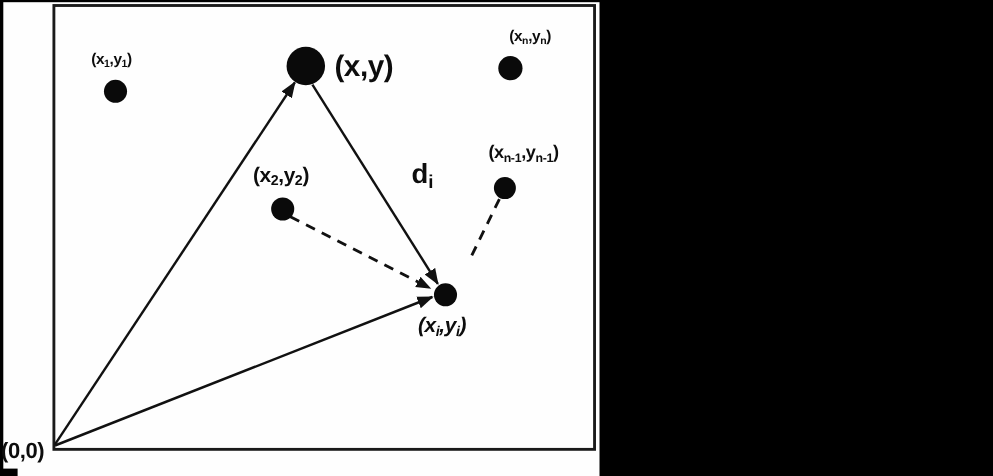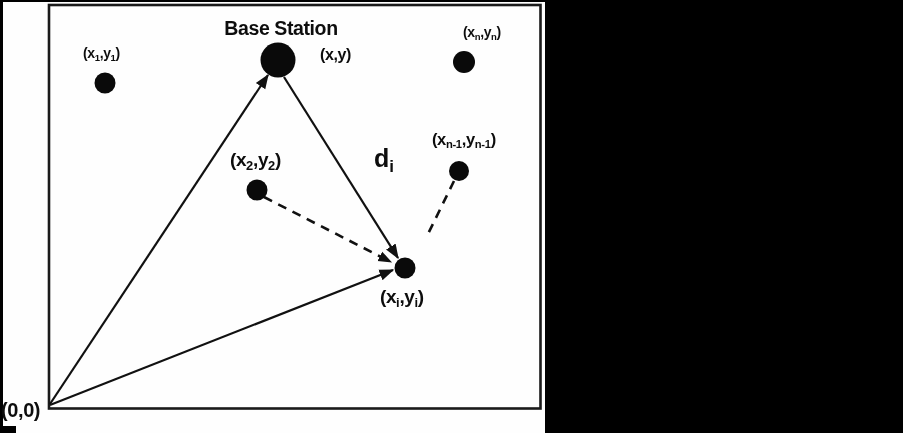--- a/index.html
+++ b/index.html
@@ -4,27 +4,27 @@
 <style>
   html,body{margin:0;padding:0;background:#000;}
   .stage{position:relative;width:903px;height:433px;background:#000;overflow:hidden;
          font-family:"Liberation Sans",sans-serif;color:#0d0d0d;}
   .paper{position:absolute;left:3px;top:2px;width:542px;height:431px;background:#fefefe;}
   .corner-mark{position:absolute;left:0;top:426px;width:16px;height:7px;background:#000;z-index:6;}
   .overlay{position:absolute;left:0;top:0;width:903px;height:433px;z-index:3;}
   .lbl{position:absolute;z-index:5;font-weight:bold;letter-spacing:-0.4px;white-space:nowrap;line-height:1.1;}
   .sb{font-size:0.68em;vertical-align:-0.28em;font-weight:bold;letter-spacing:-0.3px;}
   .lbl-base{left:219px;top:18px;width:124px;text-align:center;font-size:19.5px;}
-  .lbl-xy{left:320px;top:46px;font-size:16px;}
+  .lbl-xy{left:304px;top:46px;font-size:27px;}
   .lbl-n1{left:83px;top:46px;font-size:14px;}
   .lbl-n2{left:230px;top:150px;font-size:19px;}
   .lbl-nn{left:463px;top:25px;font-size:14px;}
-  .lbl-nn1{left:432px;top:130px;font-size:16.5px;}
+  .lbl-nn1{left:444px;top:130px;font-size:16.5px;}
   .lbl-di{left:374px;top:145px;font-size:25px;letter-spacing:0;text-align:center;}
-  .lbl-ni{left:380px;top:287px;font-size:19px;}
+  .lbl-ni{left:380px;top:287px;font-size:19px;font-style:italic;}
   .lbl-origin{left:1px;top:399px;font-size:20px;text-align:center;}
 </style>
 </head>
 <body>
 
 <div class="stage">
 
   <div class="paper"></div>
   <div class="corner-mark"></div>
 
@@ -48,21 +48,20 @@
     <line x1="454" y1="181" x2="428" y2="234" stroke="#111" stroke-width="2.6" stroke-dasharray="9,7"></line>
 
     <circle cx="278" cy="60" r="17.5" fill="#0a0a0a"></circle>
     <circle cx="105" cy="83" r="10.5" fill="#0a0a0a"></circle>
     <circle cx="257" cy="190" r="10.5" fill="#0a0a0a"></circle>
     <circle cx="464" cy="62" r="11" fill="#0a0a0a"></circle>
     <circle cx="459" cy="171" r="10" fill="#0a0a0a"></circle>
     <circle cx="405" cy="268" r="10.5" fill="#0a0a0a"></circle>
   </svg>
 
-  <div class="lbl lbl-base"><span>Base Station</span></div>
 
   <div class="lbl lbl-xy"><span>(x,y)</span></div>
 
   <div class="lbl lbl-n1"><span>(x</span><span class="sb">1</span><span>,y</span><span class="sb">1</span><span>)</span></div>
 
   <div class="lbl lbl-n2"><span>(x</span><span class="sb">2</span><span>,y</span><span class="sb">2</span><span>)</span></div>
 
   <div class="lbl lbl-nn"><span>(x</span><span class="sb">n</span><span>,y</span><span class="sb">n</span><span>)</span></div>
 
   <div class="lbl lbl-nn1"><span>(x</span><span class="sb">n-1</span><span>,y</span><span class="sb">n-1</span><span>)</span></div>

